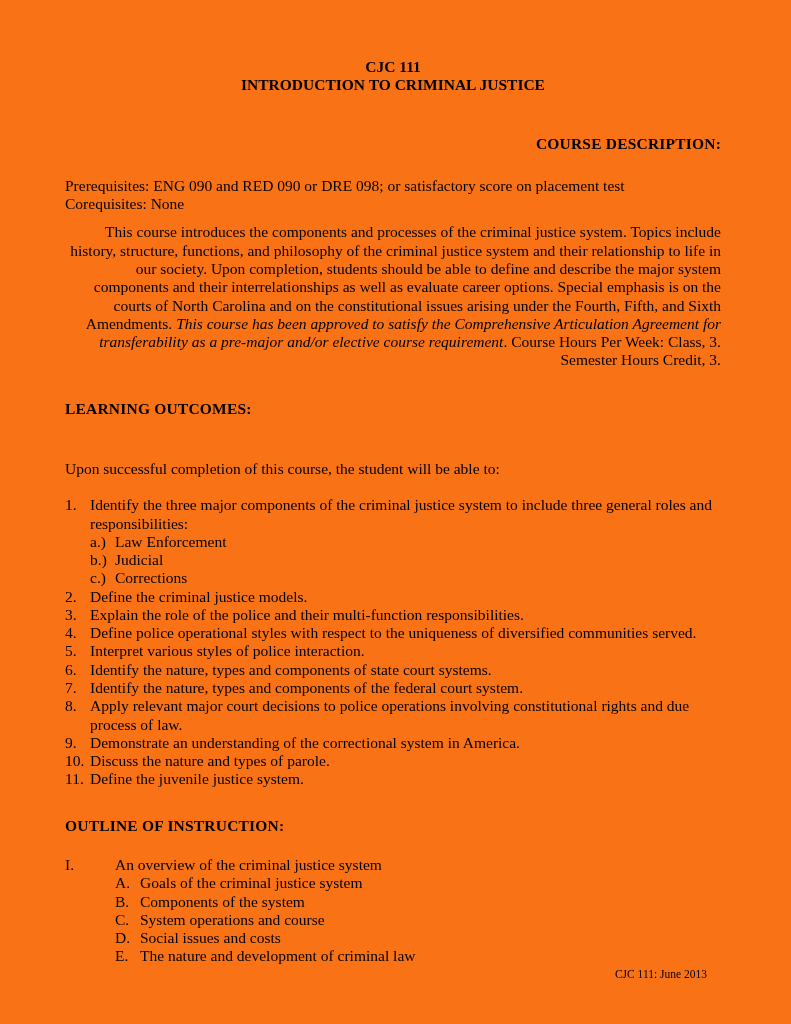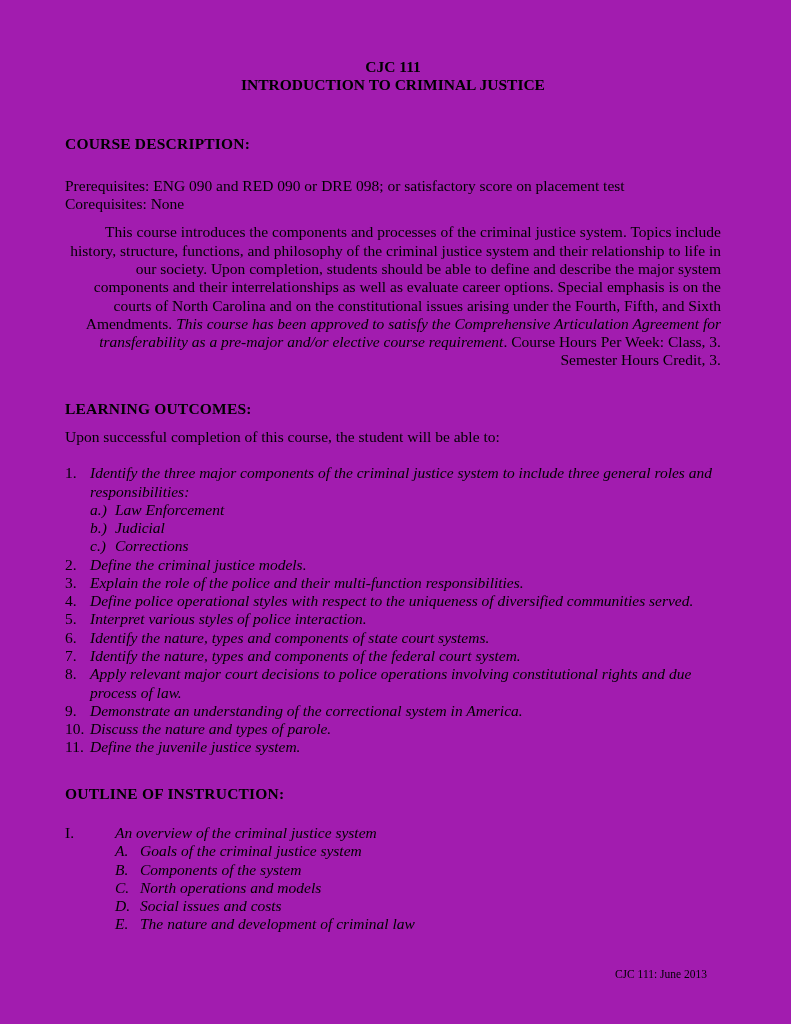--- a/index.html
+++ b/index.html
@@ -1,44 +1,44 @@
 <!DOCTYPE html>
 <html><head>
 <meta charset="utf-8">
 <style>
   html, body { margin: 0; padding: 0; background: #ffffff; }
   .page {
     position: relative;
     width: 791px;
     height: 1024px;
     box-sizing: border-box;
-    background: #a21caf;
+    background: #f97316;
     color: #000000;
     font-family: "Liberation Serif", "DejaVu Serif", serif;
     font-size: 15.5px;
     line-height: 1.18;
     padding: 58px 70px 12px 65px;
     overflow: hidden;
   }
   .title-block { text-align: center; font-weight: bold; }
   .title-line { font-weight: bold; }
   .section-heading { font-weight: bold; letter-spacing: 0.2px; }
-  .h-course { margin-top: 40px; }
+  .h-course { margin-top: 40px; text-align: right; }
   .h-outcomes { margin-top: 30px; }
   .h-outline { margin-top: 28px; }
   .prereq-block { margin-top: 24px; font-family: Liberation Serif, serif; }
   .desc-para { margin-top: 10px; text-align: right; }
   .italic { font-style: italic; }
-  .intro-line { margin-top: 10px; }
+  .intro-line { margin-top: 42px; }
   .num-list { margin-top: 18px; }
   .outline-list { margin-top: 21px; }
   .li { display: flex; align-items: flex-start; }
   .num { flex: 0 0 25px; }
   .num-wide { flex: 0 0 50px; }
-  .litext { flex: 1 1 auto; font-style: italic; }
+  .litext { flex: 1 1 auto; }
   .footer-note {
     position: absolute;
     right: 84px;
     bottom: 42px;
     font-size: 11.5px;
   }
 </style>
 </head>
 <body>
 
@@ -136,21 +136,21 @@
         <div class="li">
           <span class="num">A.</span>
           <span>Goals of the criminal justice system</span>
         </div>
         <div class="li">
           <span class="num">B.</span>
           <span>Components of the system</span>
         </div>
         <div class="li">
           <span class="num">C.</span>
-          <span>North operations and models</span>
+          <span>System operations and course</span>
         </div>
         <div class="li">
           <span class="num">D.</span>
           <span>Social issues and costs</span>
         </div>
         <div class="li">
           <span class="num">E.</span>
           <span>The nature and development of criminal law</span>
         </div>
       </div>

